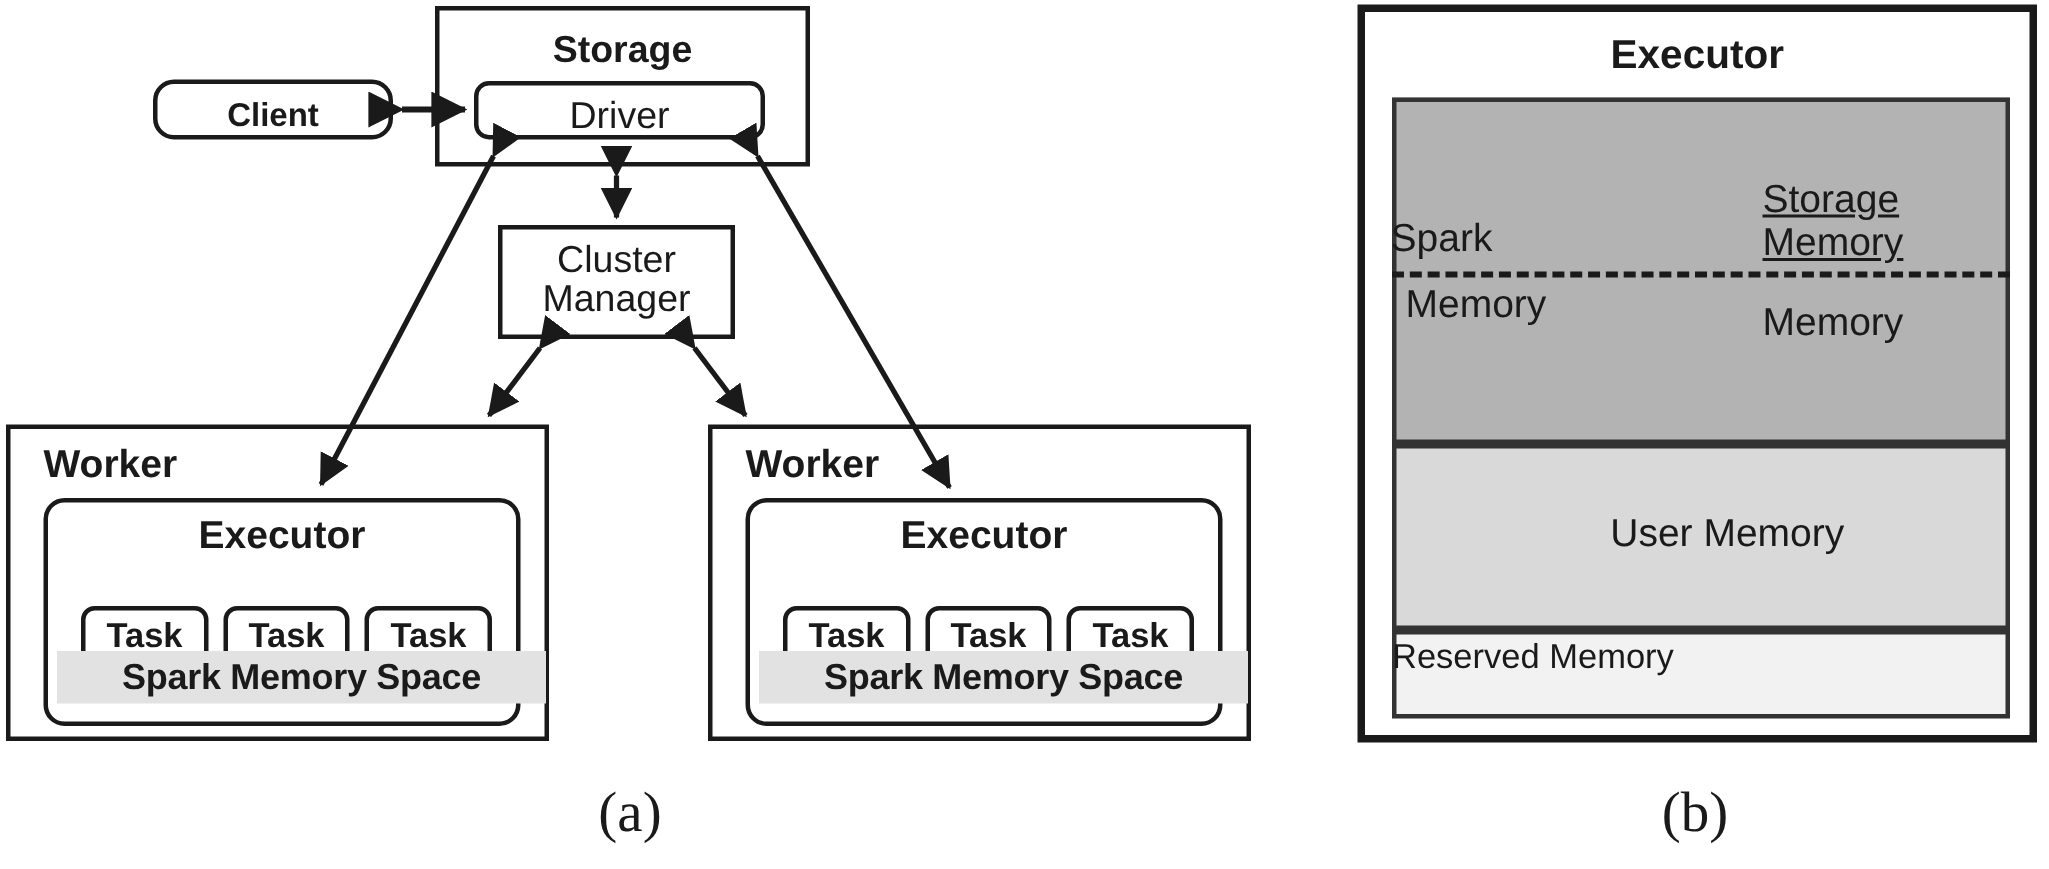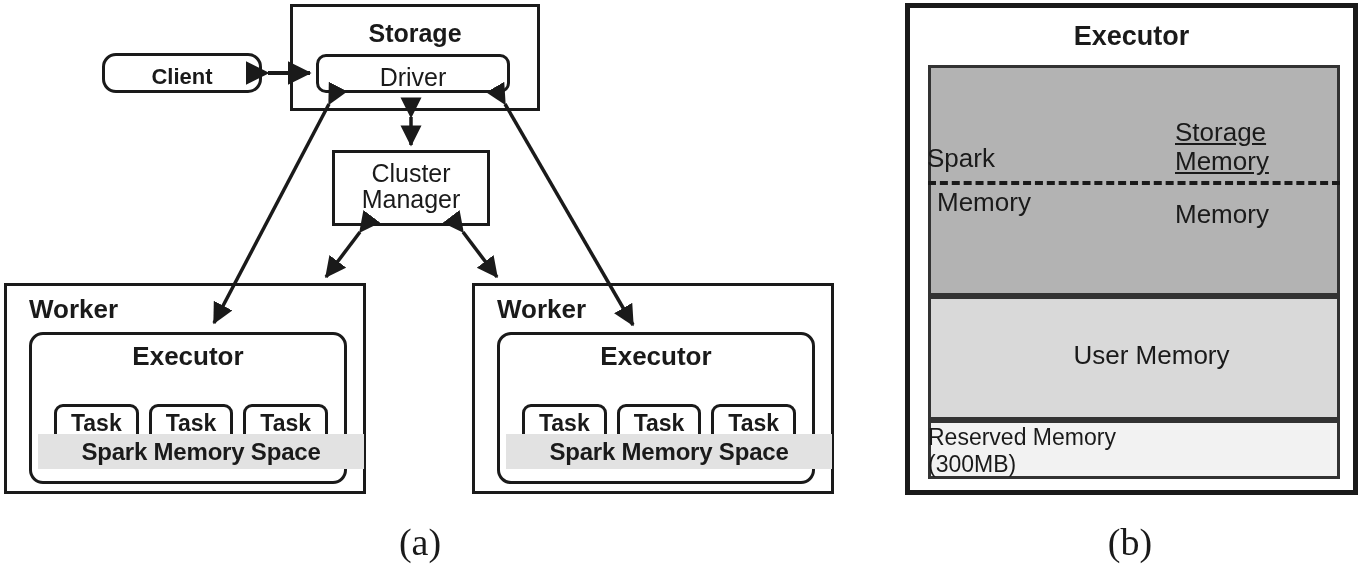--- a/index.html
+++ b/index.html
@@ -210,21 +210,20 @@
   </div>
 
   <div class="mem-text" id="exec-mem">
     <div>Memory</div>
   </div>
 
   <div id="user-mem-label">User Memory</div>
 
   <div id="reserved-label">
     <div>Reserved Memory</div>
-    <div>(300MB)</div>
   </div>
 </div>
 
 <svg id="arrow-layer" width="1366" height="579" viewBox="0 0 1366 579">
   <defs>
     <marker id="ah" markerWidth="7" markerHeight="7" refX="5.6" refY="3" orient="auto" markerUnits="strokeWidth">
       <path d="M0,0 L6,3 L0,6 z" fill="#1a1a1a"></path>
     </marker>
     <marker id="ahs" markerWidth="7" markerHeight="7" refX="5.6" refY="3" orient="auto" markerUnits="strokeWidth">
       <path d="M0,0 L6,3 L0,6 z" fill="#1a1a1a"></path>

